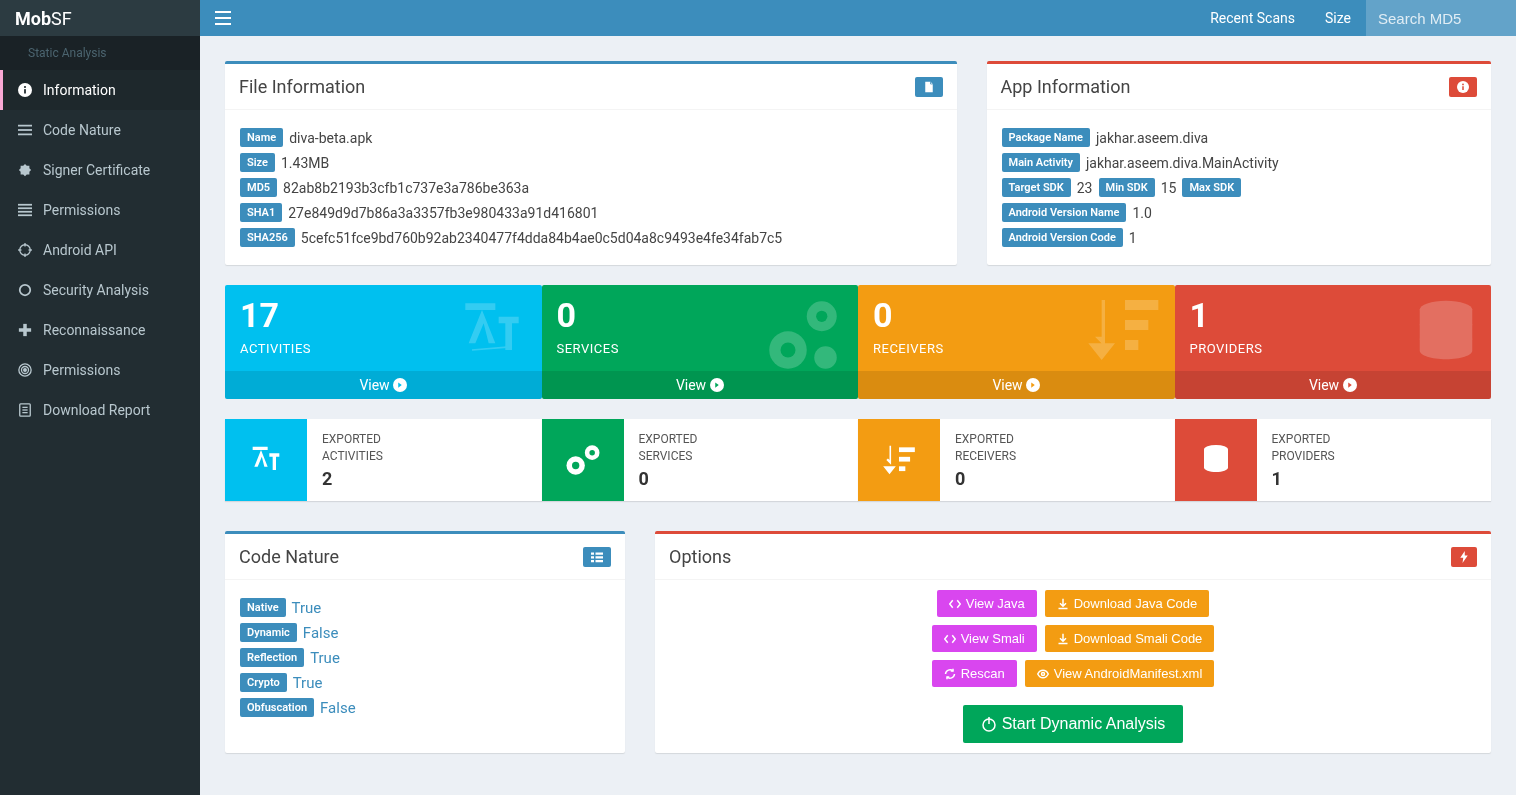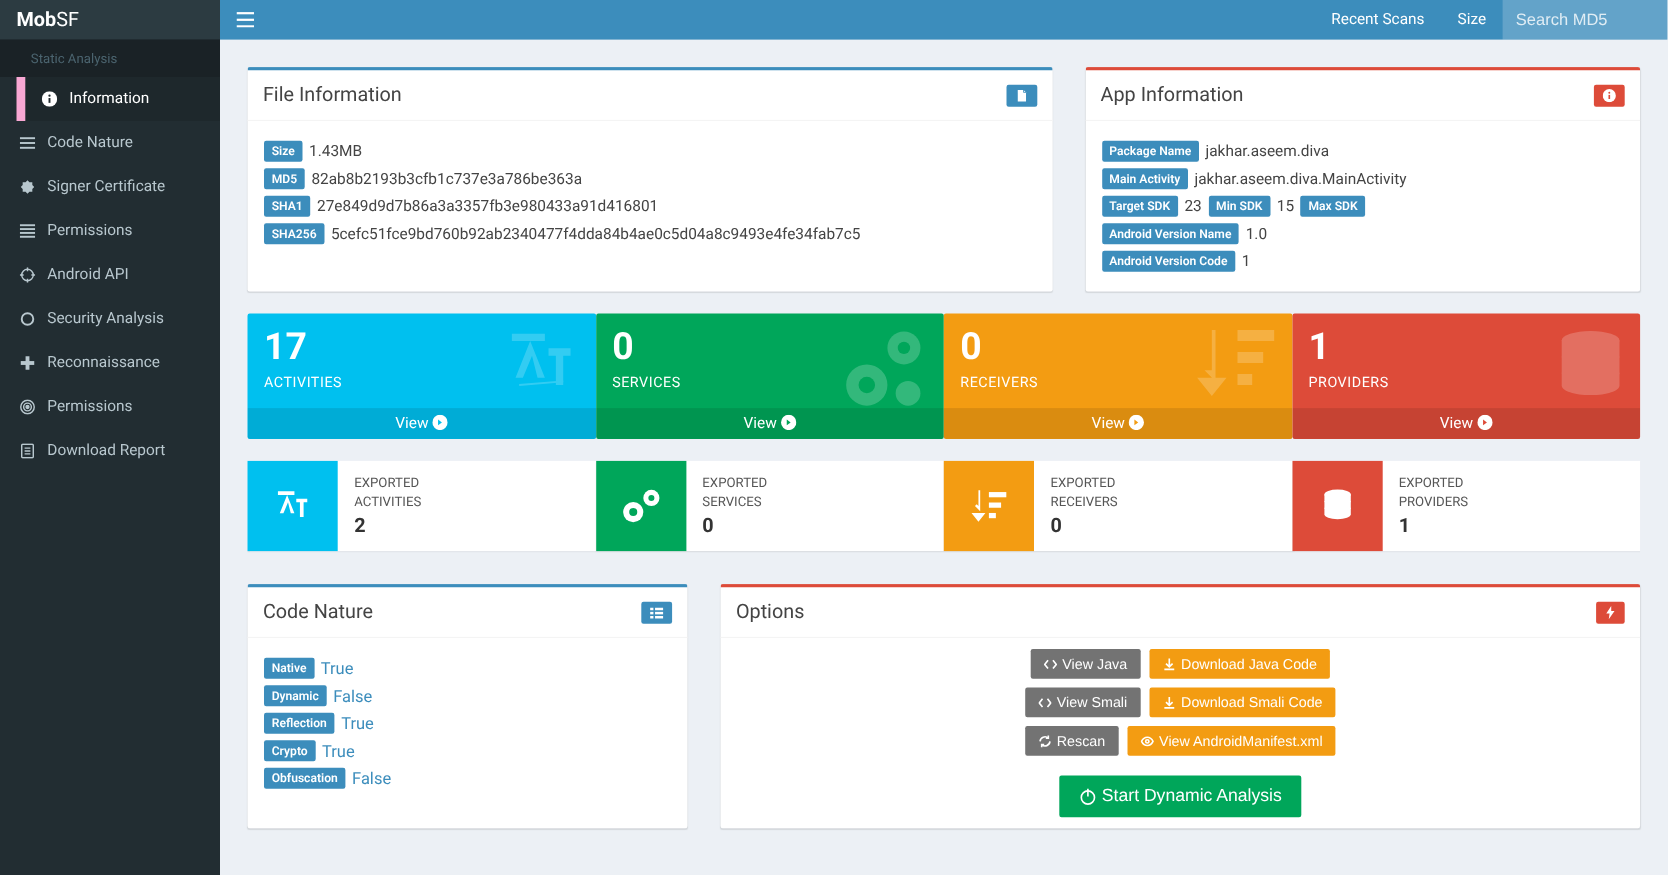--- a/index.html
+++ b/index.html
@@ -5,21 +5,21 @@
 * { margin: 0; padding: 0; box-sizing: border-box; }
 body { font-family: -apple-system, BlinkMacSystemFont, "Segoe UI", Roboto, "Helvetica Neue", Arial, sans-serif; background: #ecf0f5; color: #333; font-size: 14px; }
 .wrapper { display: flex; min-height: 100vh; }
 
 
 .sidebar { width: 200px; background: #222d32; color: #b8c7ce; flex-shrink: 0; }
 .sidebar-logo { background: #2c3b41; padding: 8px 15px; height: 36px; display: flex; align-items: center; font-size: 18px; color: #fff; }
 .sidebar-logo b { font-weight: 700; }
 .sidebar-header { padding: 10px 28px; font-size: 12px; color: #4b646f; background: #1a2226; }
 .sidebar-item { display: flex; align-items: center; padding: 12px 15px; color: #b8c7ce; font-size: 14px; cursor: pointer; }
-.sidebar-item.active { background: #1e282c; color: #fff; border-left: 8px solid #f9a8d4; padding-left: 12px; margin-left: 15px; }
+.sidebar-item.active { background: #1e282c; color: #fff; border-left: 3px solid #f9a8d4; padding-left: 12px; }
 .sidebar-item .si-icon { width: 20px; margin-right: 8px; display: inline-flex; align-items: center; justify-content: center; }
 
 
 .main { flex: 1; display: flex; flex-direction: column; }
 .topbar { background: #3c8dbc; height: 36px; display: flex; align-items: center; color: #fff; }
 .topbar-toggle { padding: 0 15px; font-size: 16px; cursor: pointer; }
 .topbar-spacer { flex: 1; }
 .topbar-link { padding: 0 15px; color: #fff; font-size: 14px; cursor: pointer; }
 .topbar-search { background: rgba(255,255,255,0.2); border: none; color: #fff; padding: 8px 12px; width: 150px; height: 36px; font-size: 15px; }
 .topbar-search::placeholder { color: rgba(255,255,255,0.8); }
@@ -63,21 +63,21 @@
 .ib-orange { background: #f39c12; }
 .ib-red { background: #dd4b39; }
 .info-box-content { padding: 10px 15px; display: flex; flex-direction: column; justify-content: center; }
 .info-box-text { font-size: 12px; color: #555; text-transform: uppercase; line-height: 1.4; }
 .info-box-number { font-size: 18px; font-weight: 700; color: #333; margin-top: 3px; }
 
 
 .opts { display: flex; flex-direction: column; align-items: center; gap: 8px; padding: 10px 0; }
 .opts-row { display: flex; gap: 8px; }
 .btn { padding: 6px 12px; border: none; border-radius: 2px; color: #fff; font-size: 13px; cursor: pointer; display: inline-flex; align-items: center; gap: 5px; }
-.btn-cyan { background: #737373; }
+.btn-cyan { background: #d946ef; }
 .btn-orange { background: #f39c12; }
 .btn-green { background: #00a65a; font-size: 16px; padding: 10px 18px; }
 
 svg { display: block; }
 </style>
 </head>
 <body>
 
 <div class="wrapper">
   <aside class="sidebar">
@@ -200,20 +200,24 @@
           <div class="box-header">
             <span class="box-title">File Information</span>
             <span class="box-header-icon">
                 <svg width="12" height="12" viewBox="0 0 16 16" fill="currentColor">
                   <path d="M3 1h7l3 3v11H3z"></path>
                   <path d="M10 1v3h3" fill="none" stroke="#3c8dbc"></path>
                 </svg>
               </span>
           </div>
           <div class="box-body">
+            <div class="info-line">
+                <span class="badge">Name</span>
+                <span class="info-val">diva-beta.apk</span>
+              </div>
             <div class="info-line">
                 <span class="badge">Size</span>
                 <span class="info-val">1.43MB</span>
               </div>
             <div class="info-line">
                 <span class="badge">MD5</span>
                 <span class="info-val">82ab8b2193b3cfb1c737e3a786be363a</span>
               </div>
             <div class="info-line">
                 <span class="badge">SHA1</span>

